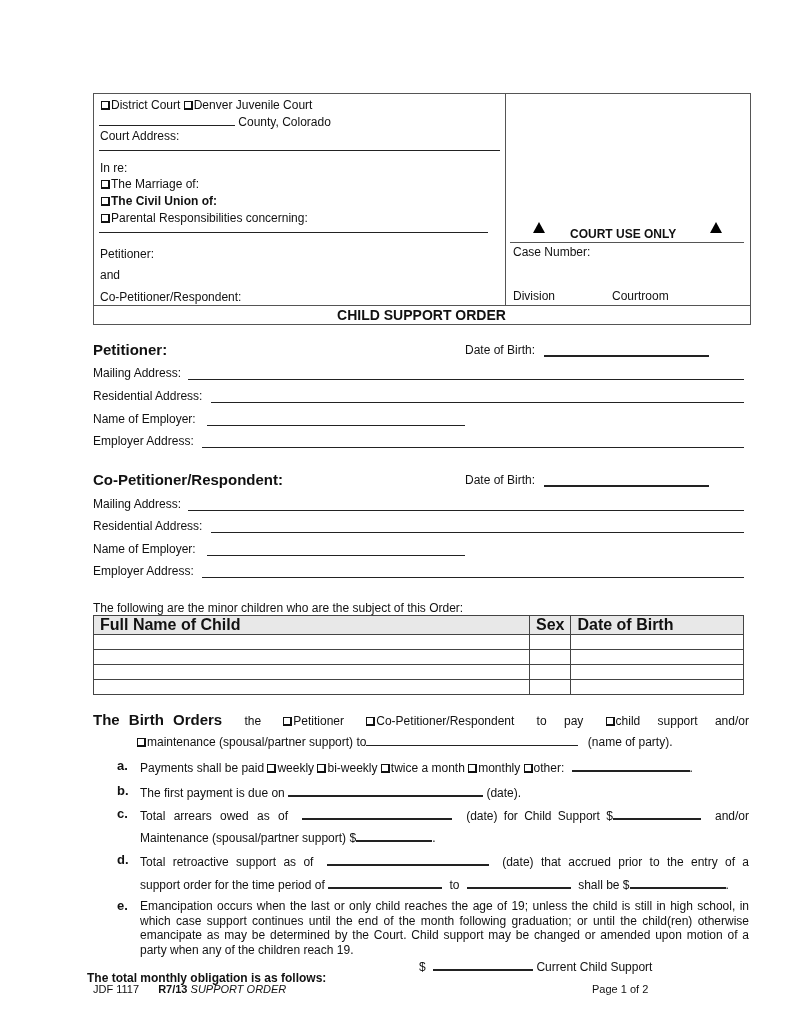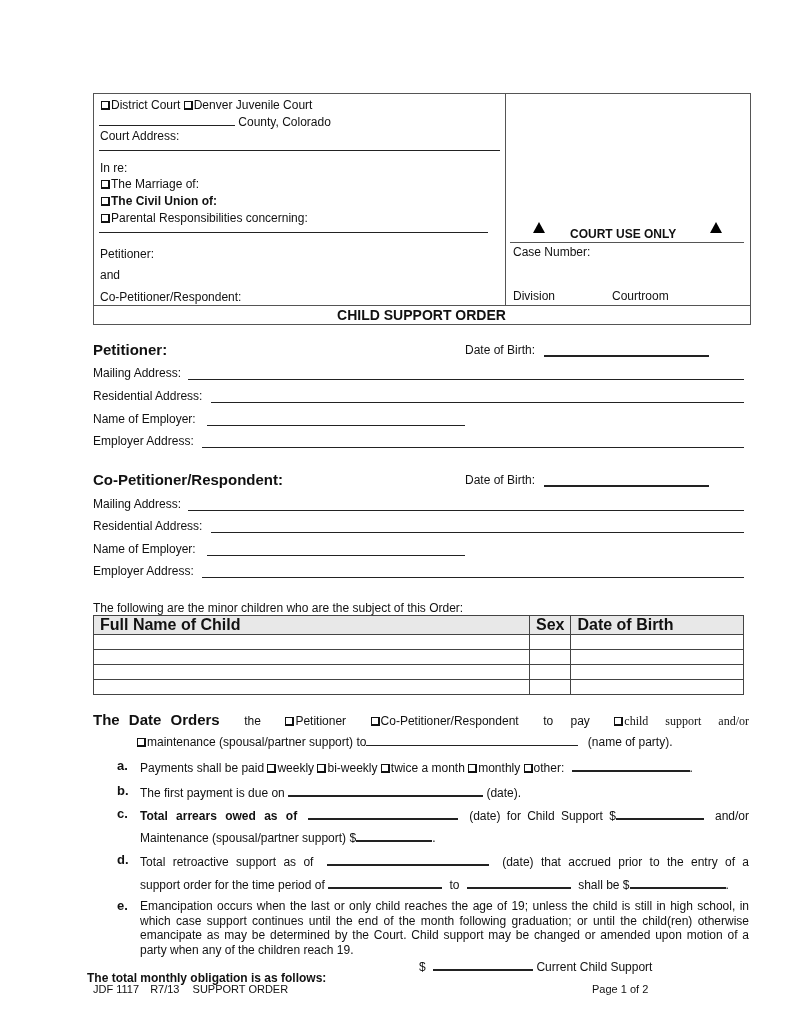--- a/index.html
+++ b/index.html
@@ -113,26 +113,26 @@
       </tr>
     <tr>
         <td></td>
         <td></td>
         <td></td>
       </tr>
   </tbody>
 </table>
 
 <div class="abs" style="left:93px;top:711px;width:656px;display:flex;justify-content:space-between;align-items:baseline;">
-  <span class="bold" style="font-size:15px;word-spacing:5px;">The Date Orders</span>
+  <span class="bold" style="font-size:15px;word-spacing:5px;">The Birth Orders</span>
   <span>the</span>
   <span><span class="cb"></span><span>Petitioner</span></span>
   <span><span class="cb"></span><span>Co-Petitioner/Respondent</span></span>
   <span style="word-spacing:14px;">to pay</span>
-  <span><span class="cb"></span><span style="word-spacing:14px;font-family:Liberation Serif, serif;">child support and/or</span></span>
+  <span><span class="cb"></span><span style="word-spacing:14px;">child support and/or</span></span>
 </div>
 <div class="abs" style="left:93px;top:734px;padding-left:44px;">
   <span class="cb"></span><span>maintenance (spousal/partner support) to</span><span class="fld" style="width:212px;"></span>
   <span style="margin-left:6px;">(name of party).</span>
 </div>
 
 <div class="item-letter" style="left:117px;top:758px;">a.</div>
 <div class="abs" style="left:140px;top:759px;">
   <span>Payments shall be paid</span>
   <span class="cb"></span><span>weekly</span>
@@ -145,21 +145,21 @@
 
 <div class="item-letter" style="left:117px;top:783px;">b.</div>
 <div class="abs" style="left:140px;top:784px;">
   <span>The first payment is due on</span>
   <span class="fld" style="width:195px;border-bottom-width:2px;"></span>
   <span>(date).</span>
 </div>
 
 <div class="item-letter" style="left:117px;top:806px;">c.</div>
 <div class="abs" style="left:140px;top:807px;width:609px;display:flex;justify-content:space-between;align-items:baseline;">
-  <span style="word-spacing:5px;font-weight:bold;">Total arrears owed as of</span>
+  <span style="word-spacing:5px;">Total arrears owed as of</span>
   <span class="fld" style="width:150px;border-bottom-width:2px;"></span>
   <span><span style="word-spacing:3px;">(date) for Child Support $</span><span class="fld" style="width:88px;border-bottom-width:2px;"></span></span>
   <span>and/or</span>
 </div>
 <div class="abs" style="left:140px;top:829px;">
   <span>Maintenance (spousal/partner support) $</span><span class="fld" style="width:76px;border-bottom-width:2px;"></span>.
 </div>
 
 <div class="item-letter" style="left:117px;top:852px;">d.</div>
 <div class="abs" style="left:140px;top:853px;width:609px;display:flex;justify-content:space-between;align-items:baseline;">
@@ -180,16 +180,16 @@
 
 <div class="abs bold" style="left:87px;top:958px;margin-top:13px;">The total monthly obligation is as follows:</div>
 <div class="abs" style="left:419px;top:958px;">
   <span>$</span>
   <span class="fld" style="width:100px;border-bottom-width:2px;margin-left:4px;"></span>
   <span>Current Child Support</span>
 </div>
 
 <div class="abs" style="left:93px;top:983px;font-size:11px;">
   <span>JDF 1117</span>
-  <span style="margin-left:8px;">R7/13</span>
-  <span style="margin-left:10px;">SUPPORT ORDER</span>
+  <span style="margin-left:16px;font-weight:bold;">R7/13</span>
+  <span style="margin-left:0;font-style:italic;">SUPPORT ORDER</span>
 </div>
 <div class="abs" style="left:592px;top:983px;font-size:11px;">Page 1 of 2</div>
 
 </body></html>

